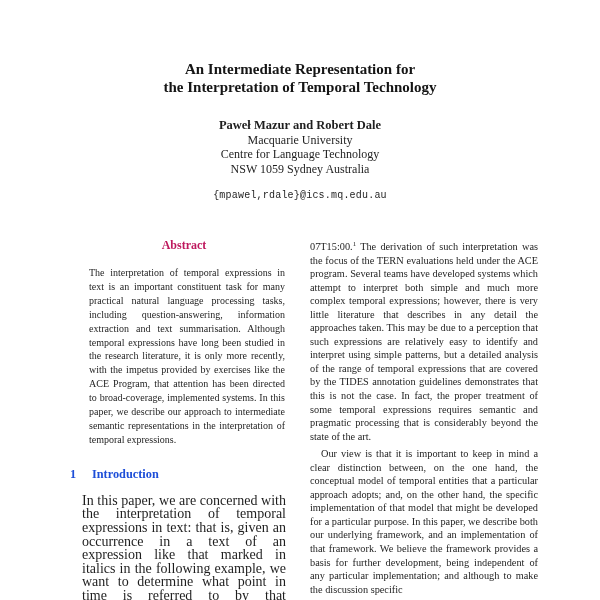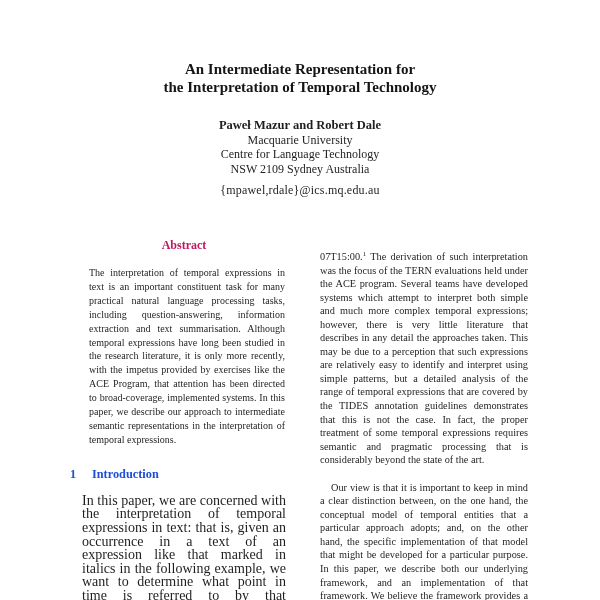--- a/index.html
+++ b/index.html
@@ -35,24 +35,24 @@
     text-align: center;
     font-size: 12px;
     line-height: 14.2px;
   }
   .author-names {
     font-weight: bold;
     font-size: 12.5px;
     margin-bottom: 1px;
   }
   .author-email {
-    font-family: Liberation Serif, serif;
-    font-size: 12px;
+    font-family: Liberation Mono, monospace;
+    font-size: 10px;
     letter-spacing: 0.2px;
-    margin-top: 7px;
+    margin-top: 13px;
   }
   .col-left {
     position: absolute;
     left: 70px;
     top: 238px;
     width: 228px;
   }
   .col-right {
     position: absolute;
     left: 306px;
@@ -87,21 +87,21 @@
     display: inline-block;
     width: 22px;
   }
   .body-para {
     margin: 12px;
     font-size: 14px;
     line-height: 13.6px;
     text-align: justify;
   }
   .col-right p {
-    margin: 14px;
+    margin: 4px;
   }
   .para-indent {
     text-indent: 11px;
   }
   sup.footnote-marker {
     font-size: 7px;
     line-height: 0;
     vertical-align: 4px;
   }
 </style>
@@ -112,21 +112,21 @@
 
   <div class="title-block">
     <div>An Intermediate Representation for</div>
     <div>the Interpretation of Temporal Technology</div>
   </div>
 
   <div class="author-block">
     <div class="author-names">Paweł Mazur and Robert Dale</div>
     <div>Macquarie University</div>
     <div>Centre for Language Technology</div>
-    <div>NSW 2109 Sydney Australia</div>
+    <div>NSW 1059 Sydney Australia</div>
     <div class="author-email">{mpawel,rdale}@ics.mq.edu.au</div>
   </div>
 
   <div class="col-left">
     <div class="abstract-heading">Abstract</div>
     <p class="abstract-body">The interpretation of temporal expressions in text is an important constituent task for many practical natural language process­ing tasks, including question-answering, information extraction and text summari­sation.  Although temporal expressions have long been studied in the research literature, it is only more recently, with the impetus provided by exercises like the ACE Program, that attention has been directed to broad-coverage, implemented systems.  In this paper, we describe our approach to intermediate semantic repre­sentations in the interpretation of temporal expressions.</p>
     <div class="section-heading">
       <span class="section-number">1</span><span>Introduction</span>
     </div>
     <p class="body-para">In this paper, we are concerned with the interpreta­tion of temporal expressions in text: that is, given an occurrence in a text of an expression like that marked in italics in the following example, we want to determine what point in time is referred to by that expression.</p>

